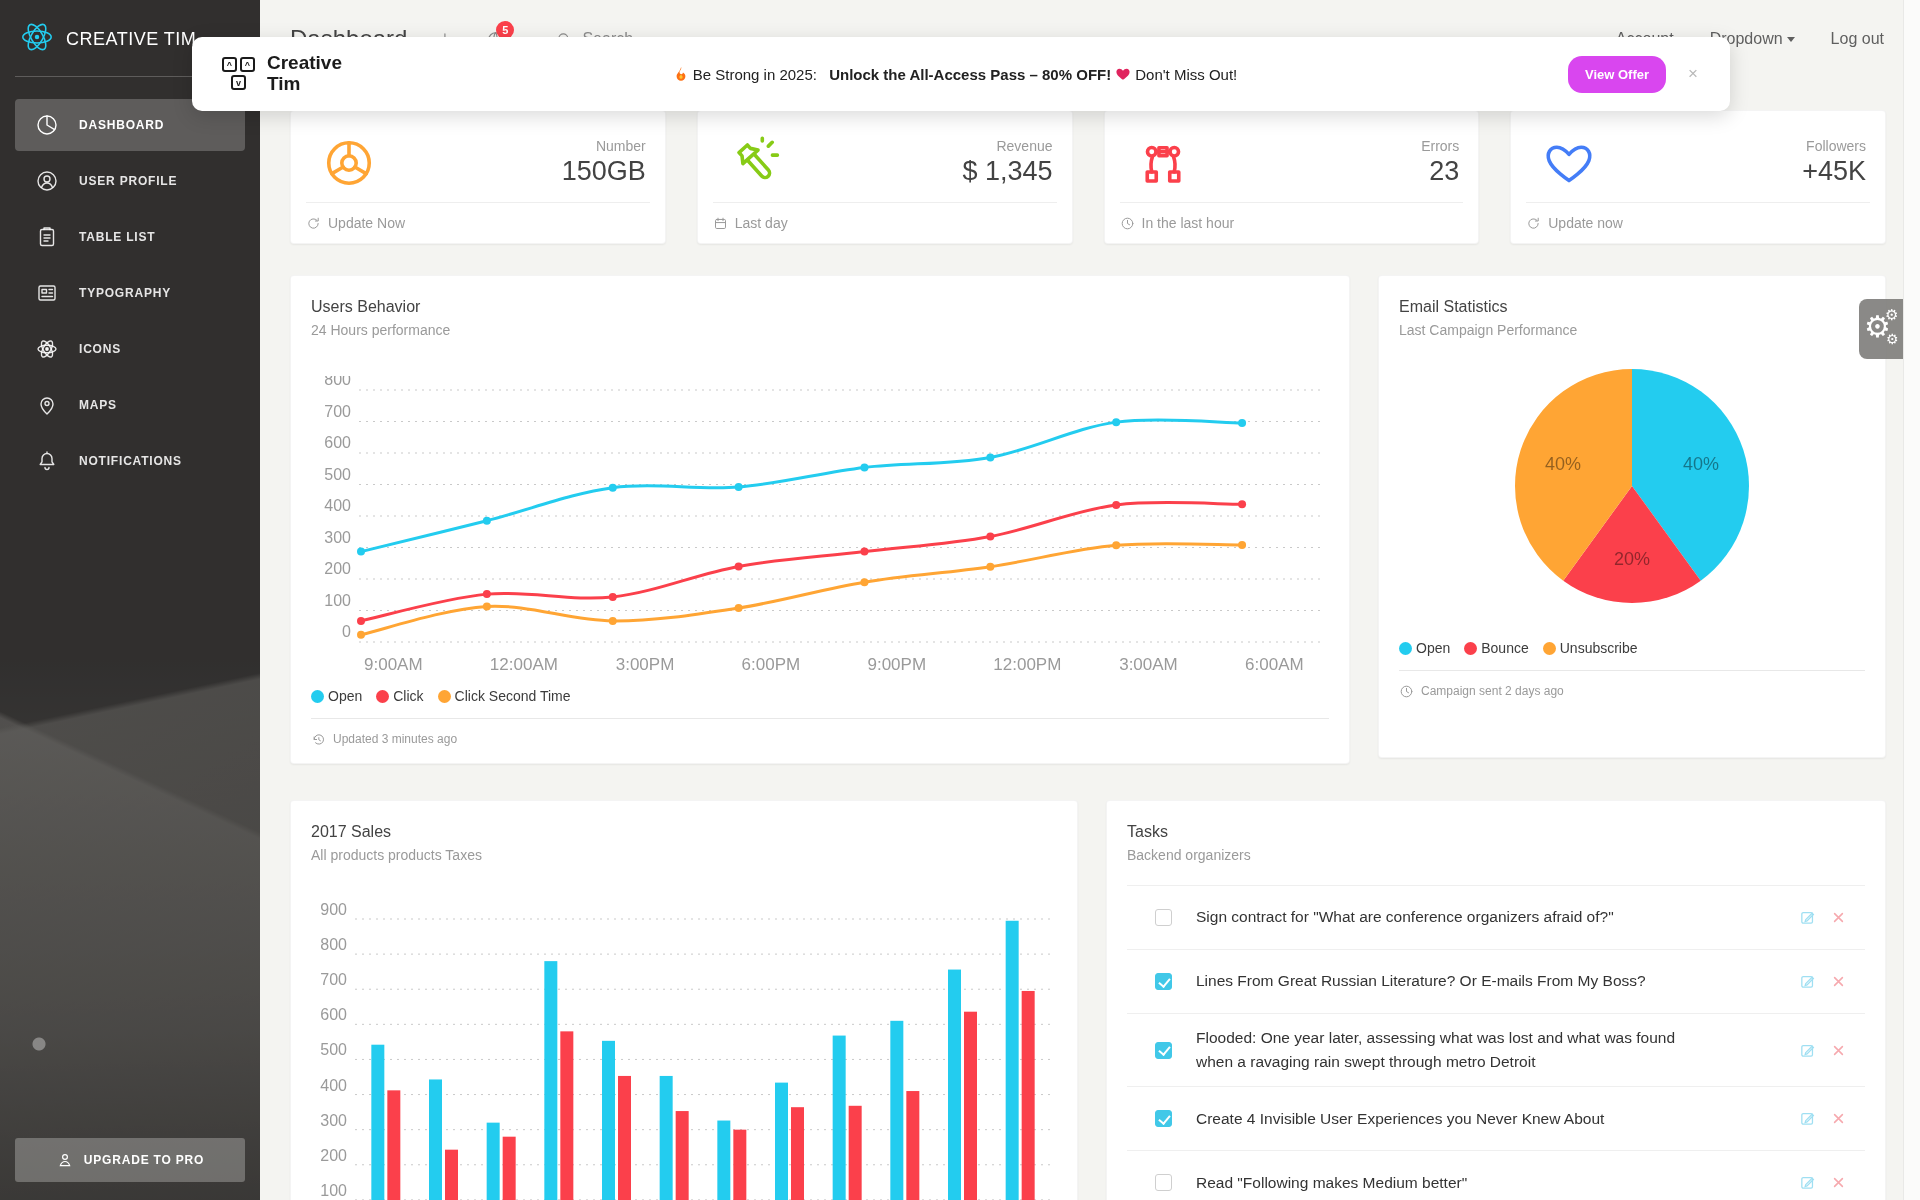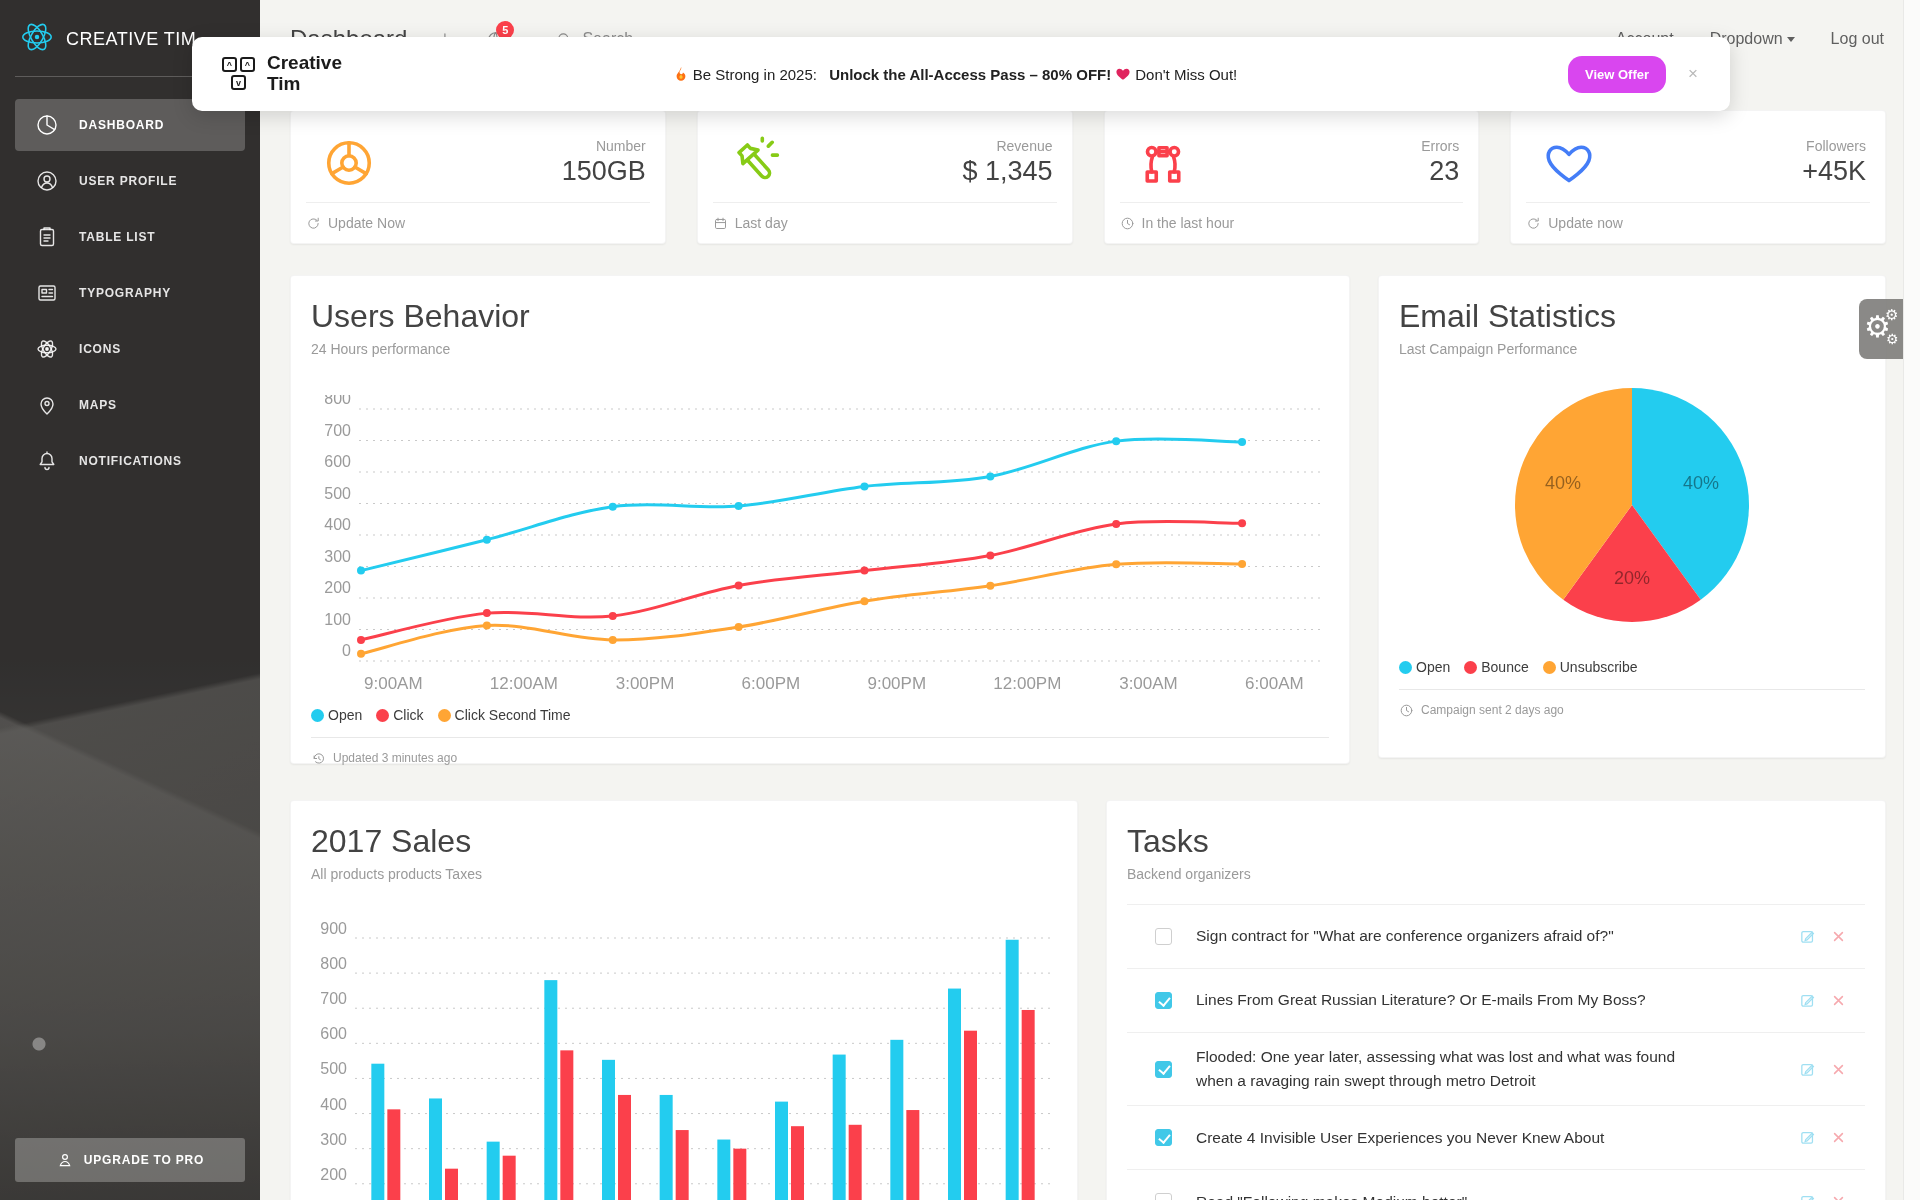--- a/index.html
+++ b/index.html
@@ -73,21 +73,21 @@
   .stat-nums { margin-left:auto; text-align:right; margin-right:4px; }
   .stat-label { font-size:14px; color:#9a9a9a; }
   .stat-value { font-size:27px; color:#434343; margin-top:2px; }
   .stat-hr { height:1px; background:#eee; }
   .stat-foot { height:40px; display:flex; align-items:center; gap:7px; color:#9a9a9a; font-size:14px; }
   .stat-foot svg { width:15px; height:15px; stroke:#9a9a9a; fill:none; stroke-width:1.6; stroke-linecap:round; stroke-linejoin:round; }
 
   .row-mid { display:grid; grid-template-columns:1058fr 511fr; gap:28px; margin-top:31px; }
   .row-bot { display:grid; grid-template-columns:786fr 783fr; gap:28px; margin-top:36px; }
   .chart-card { padding:16px 20px 12px; }
-  .card-title { font-size:32px; color:#434343; font-weight:400; margin-top:6px; }
+  .card-title { font-size:16px; color:#434343; font-weight:400; margin-top:6px; }
   .card-sub { font-size:14px; color:#9a9a9a; margin-top:6px; }
   .legend { display:flex; align-items:center; gap:14px; font-size:14px; color:#3c3c3c; margin-top:10px; }
   .legend .entry { display:flex; align-items:center; gap:4px; }
   .dot { width:13px; height:13px; border-radius:50%; display:inline-block; }
   .card-hr { height:1px; background:#e8e8e8; margin:14px 0 0; }
   .card-foot { height:40px; display:flex; align-items:center; gap:7px; color:#9a9a9a; font-size:12px; }
   .card-foot svg { width:15px; height:15px; stroke:#9a9a9a; fill:none; stroke-width:1.6; stroke-linecap:round; stroke-linejoin:round; }
   #ub-chart { margin-top:38px; display:block; }
   #pie-chart { display:block; margin:28px auto 34px; }
   #sales-chart { margin-top:40px; display:block; }

